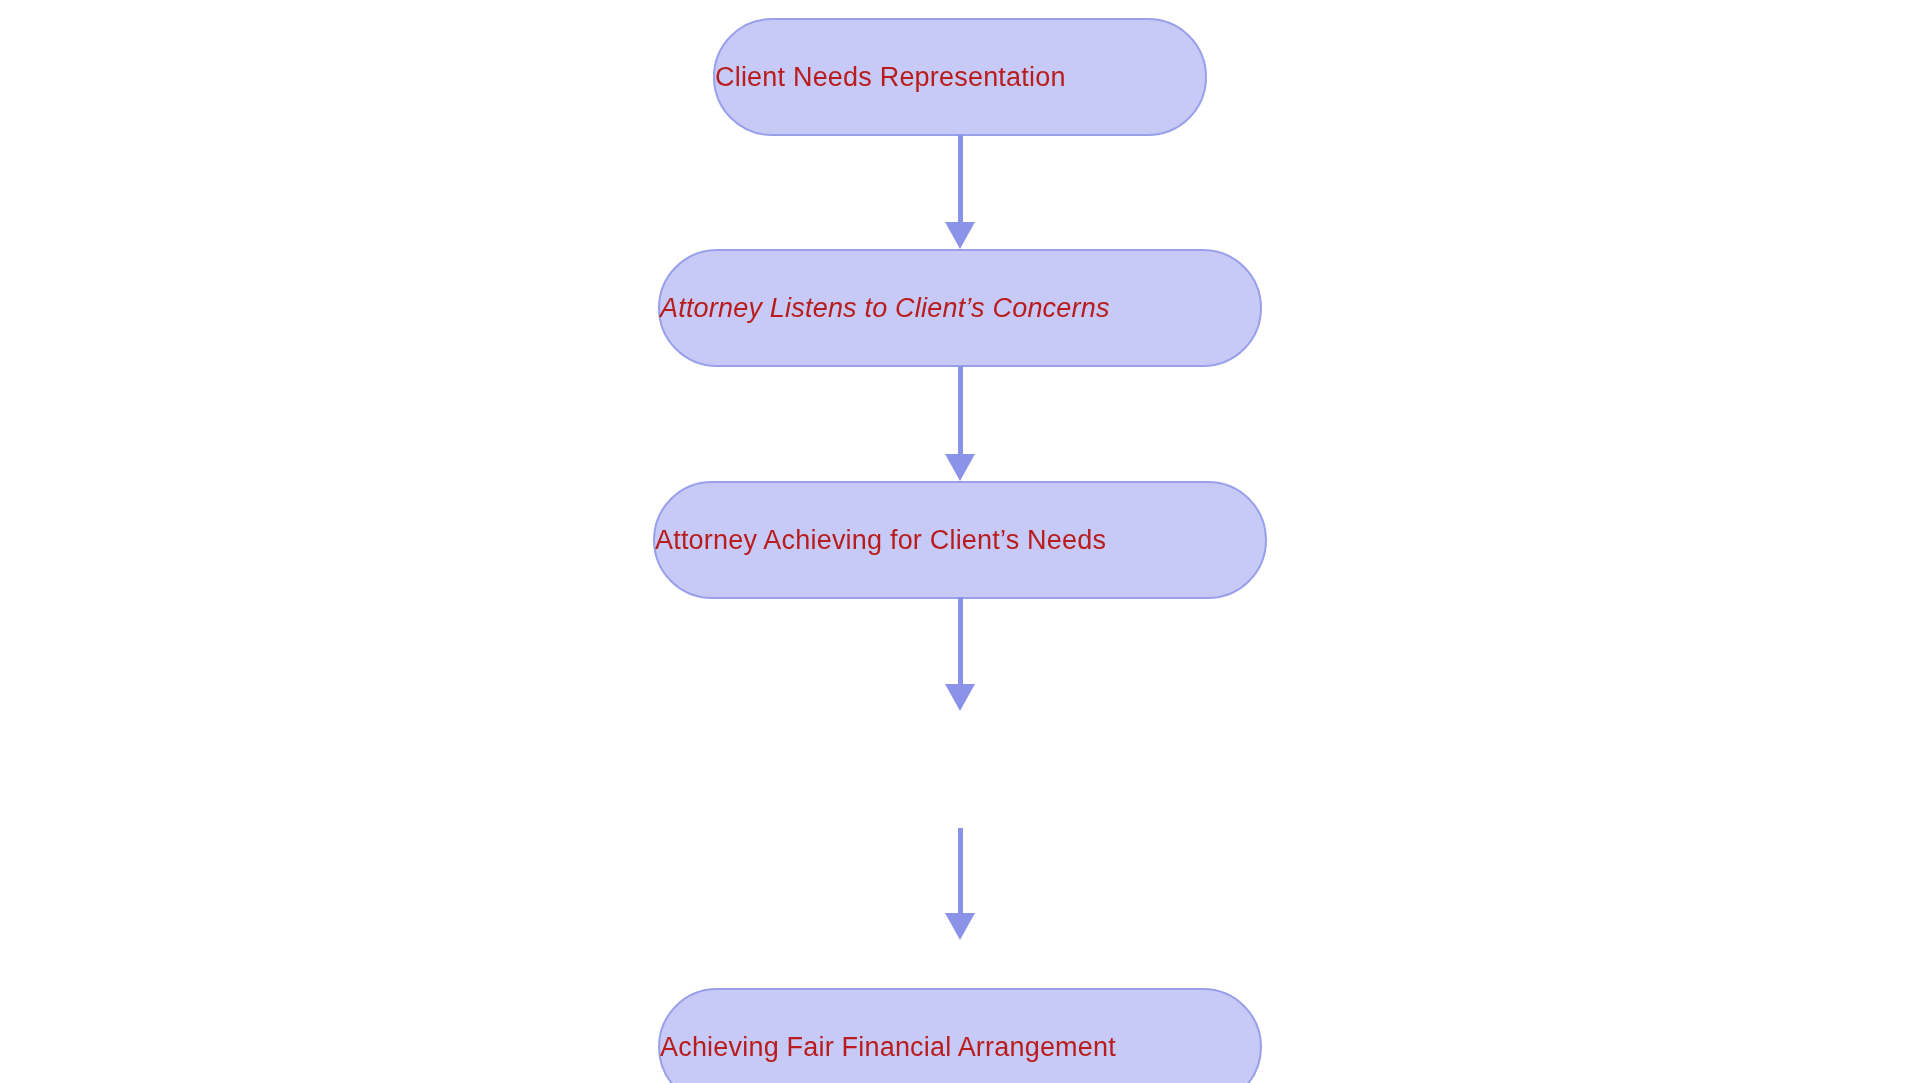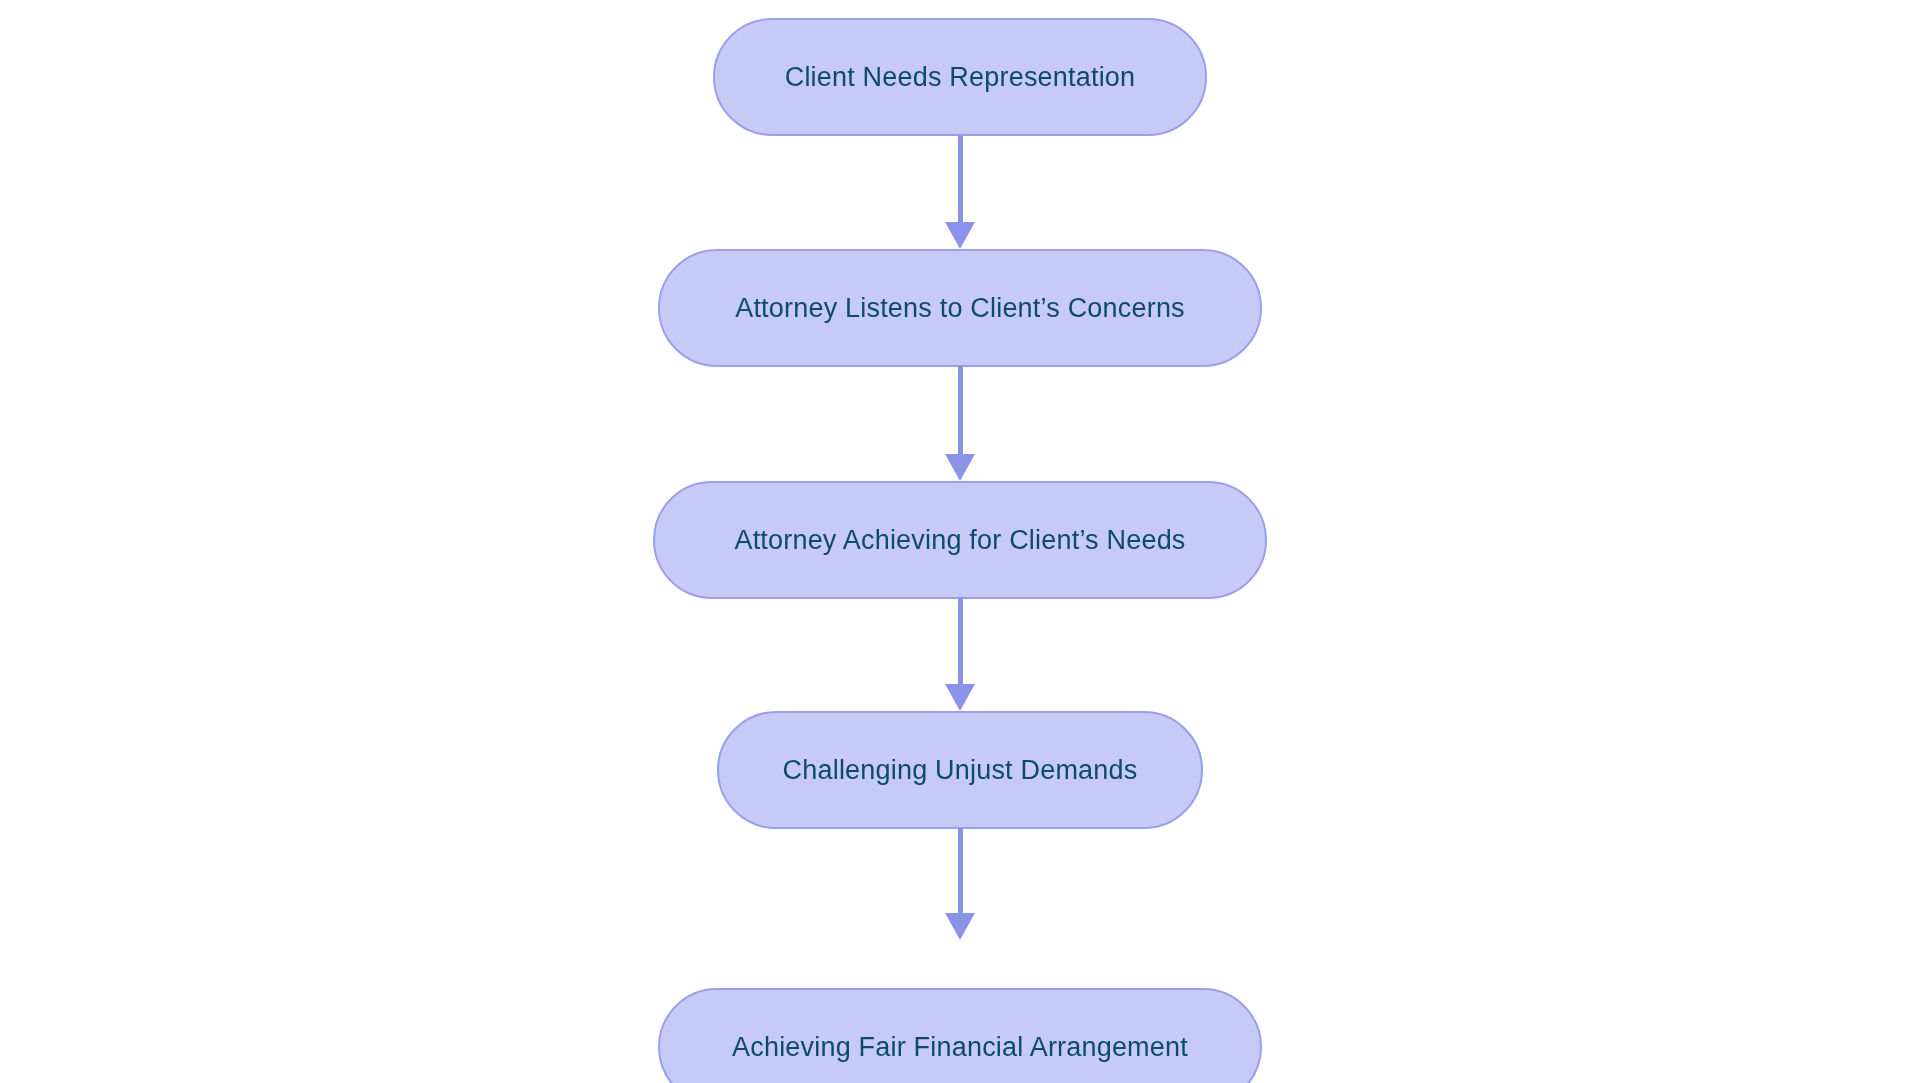--- a/index.html
+++ b/index.html
@@ -19,29 +19,29 @@
     position: absolute;
     left: 50%;
     transform: translateX(-50%);
     height: 118px;
     background: #c7c9f7;
     border: 2px solid #99a0ea;
     border-radius: 60px;
     box-sizing: border-box;
     display: flex;
     align-items: center;
-    justify-content: center;
-    color: #0c4a6e;
+    justify-content: flex-start;
+    color: #b91c1c;
     font-size: 27px;
     font-weight: 500;
     letter-spacing: 0.2px;
     white-space: nowrap;
   }
   .n1 { top: 18px;  width: 494px; }
-  .n2 { top: 249px; width: 604px; }
+  .n2 { top: 249px; width: 604px; font-style: italic; }
   .n3 { top: 481px; width: 614px; }
   .n4 { top: 711px; width: 486px; }
   .n5 { top: 940px; width: 604px; margin-top: 48px; }
 
   .arrow {
     position: absolute;
     left: 50%;
     transform: translateX(-50%);
     width: 30px;
     display: flex;
@@ -91,23 +91,20 @@
 
   <div class="node n3">
     <span>Attorney Achieving for Client’s Needs</span>
   </div>
 
   <div class="arrow a3">
     <div class="shaft"></div>
     <div class="head"></div>
   </div>
 
-  <div class="node n4">
-    <span>Challenging Unjust Demands</span>
-  </div>
 
   <div class="arrow a4">
     <div class="shaft"></div>
     <div class="head"></div>
   </div>
 
   <div class="node n5">
     <span>Achieving Fair Financial Arrangement</span>
   </div>
 

